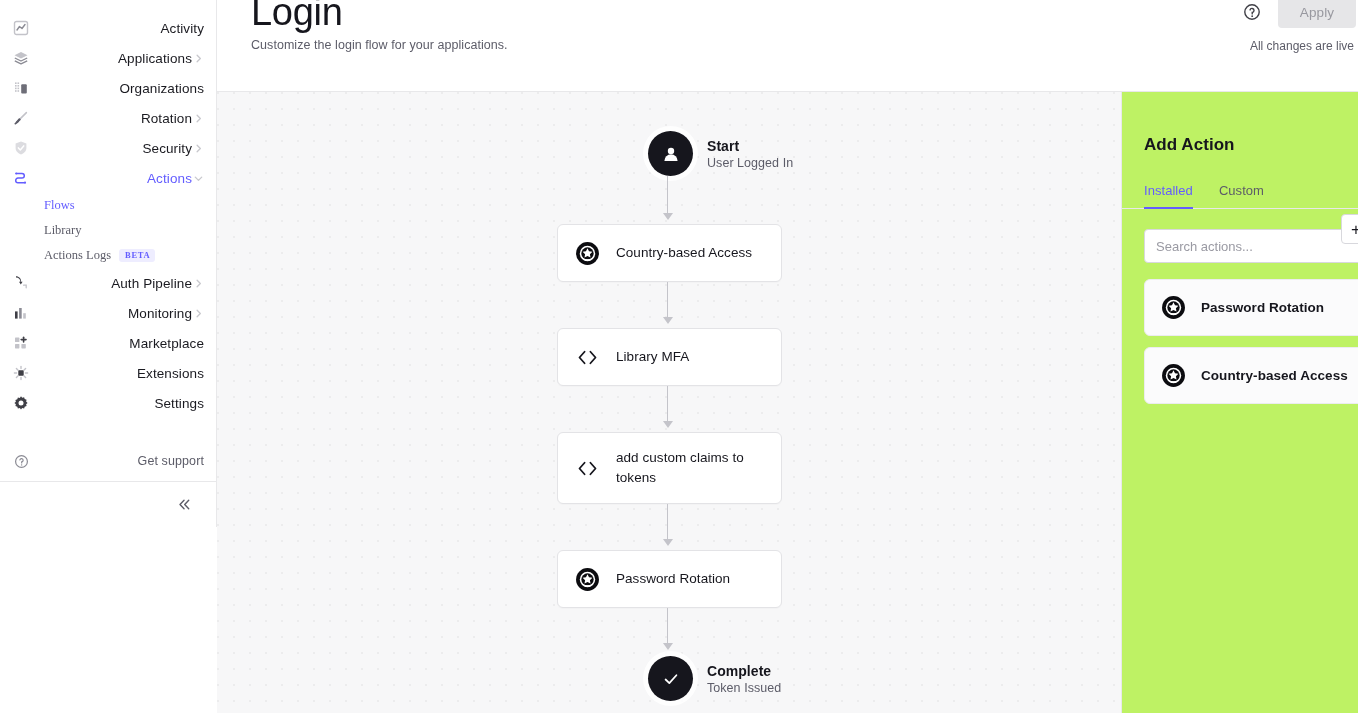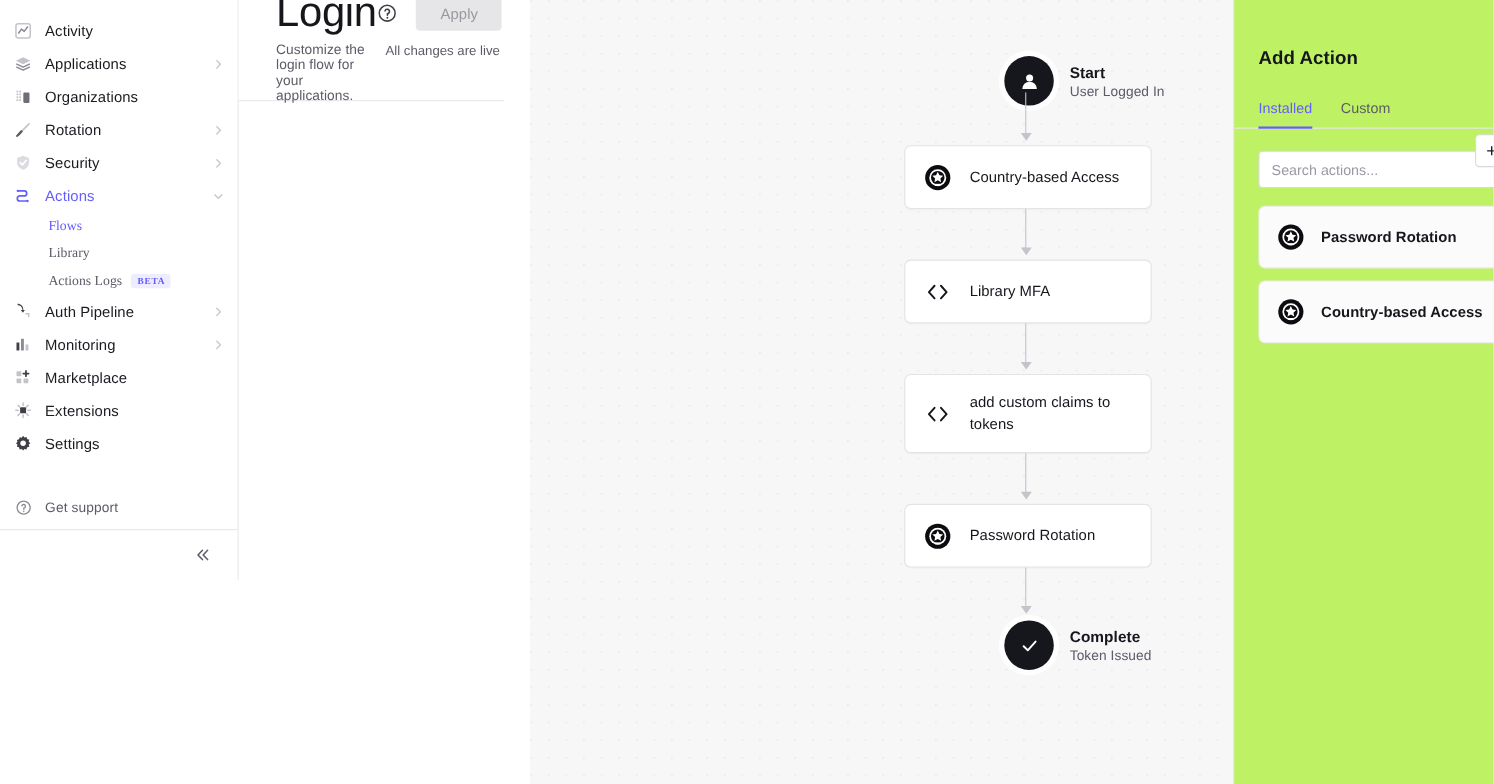--- a/index.html
+++ b/index.html
@@ -10,21 +10,21 @@
     overflow: hidden;
   }
   #app { position: relative; width: 1358px; height: 713px; display: flex; }
 
   
   .sidebar {
     width: 217px; height: 527px;
     background: #ffffff;
     border-right: 1px solid #e8e8ea;
     display: flex; flex-direction: column;
-    position: relative; flex: 0 0 217px;
+    position: relative; flex: 0 0 217px; text-align: right;
   }
   .nav-scroll { flex: 1 1 auto; padding-top: 13px; overflow: hidden; }
 
   .nav-item {
     height: 30px; display: flex; align-items: center;
     padding: 0 12px 0 12px; cursor: pointer;
     position: relative;
   }
   .nav-ico {
     width: 18px; height: 18px; flex: 0 0 18px;
@@ -63,21 +63,21 @@
     height: 46px; border-top: 1px solid #e8e8ea;
     display: flex; align-items: center; justify-content: flex-end;
     padding-right: 22px;
   }
   .collapse-btn {
     width: 20px; height: 20px; display: flex; align-items: center;
     justify-content: center; cursor: pointer; color: #5c5c68;
   }
 
   
-  .main { flex: 1 1 auto; display: flex; flex-direction: row; min-width: 0; gap: 24px; }
+  .main { flex: 1 1 auto; display: flex; flex-direction: column; min-width: 0; }
 
   .topbar {
     height: 92px; background: #ffffff;
     border-bottom: 1px solid #e8e8ea;
     display: flex; align-items: flex-start; flex: 0 0 92px;
     padding: 0 2px 0 34px; position: relative;
   }
   .topbar-left { flex: 1 1 auto; padding-top: 0px; }
   .page-title {
     font-size: 38px; font-weight: 400; color: #16161d;
@@ -427,21 +427,21 @@
         </div>
         <div class="changes-note">All changes are live</div>
       </div>
     </header>
 
     <div class="body-area">
 
       <div class="canvas">
         <div class="flow">
 
-          <div class="endpoint" style="left:431px; top:51px;">
+          <div class="endpoint" style="left:431px; top:39px;">
             <div class="endpoint-circle">
               <svg width="22" height="22" viewBox="0 0 24 24" fill="#ffffff">
                   <circle cx="12" cy="8.6" r="3.5"></circle>
                   <path d="M4.8 19.5 a7.2 7.2 0 0 1 14.4 0 Z"></path>
                 </svg>
             </div>
             <div class="endpoint-text">
               <div class="endpoint-title">Start</div>
               <div class="endpoint-sub">User Logged In</div>
             </div>

